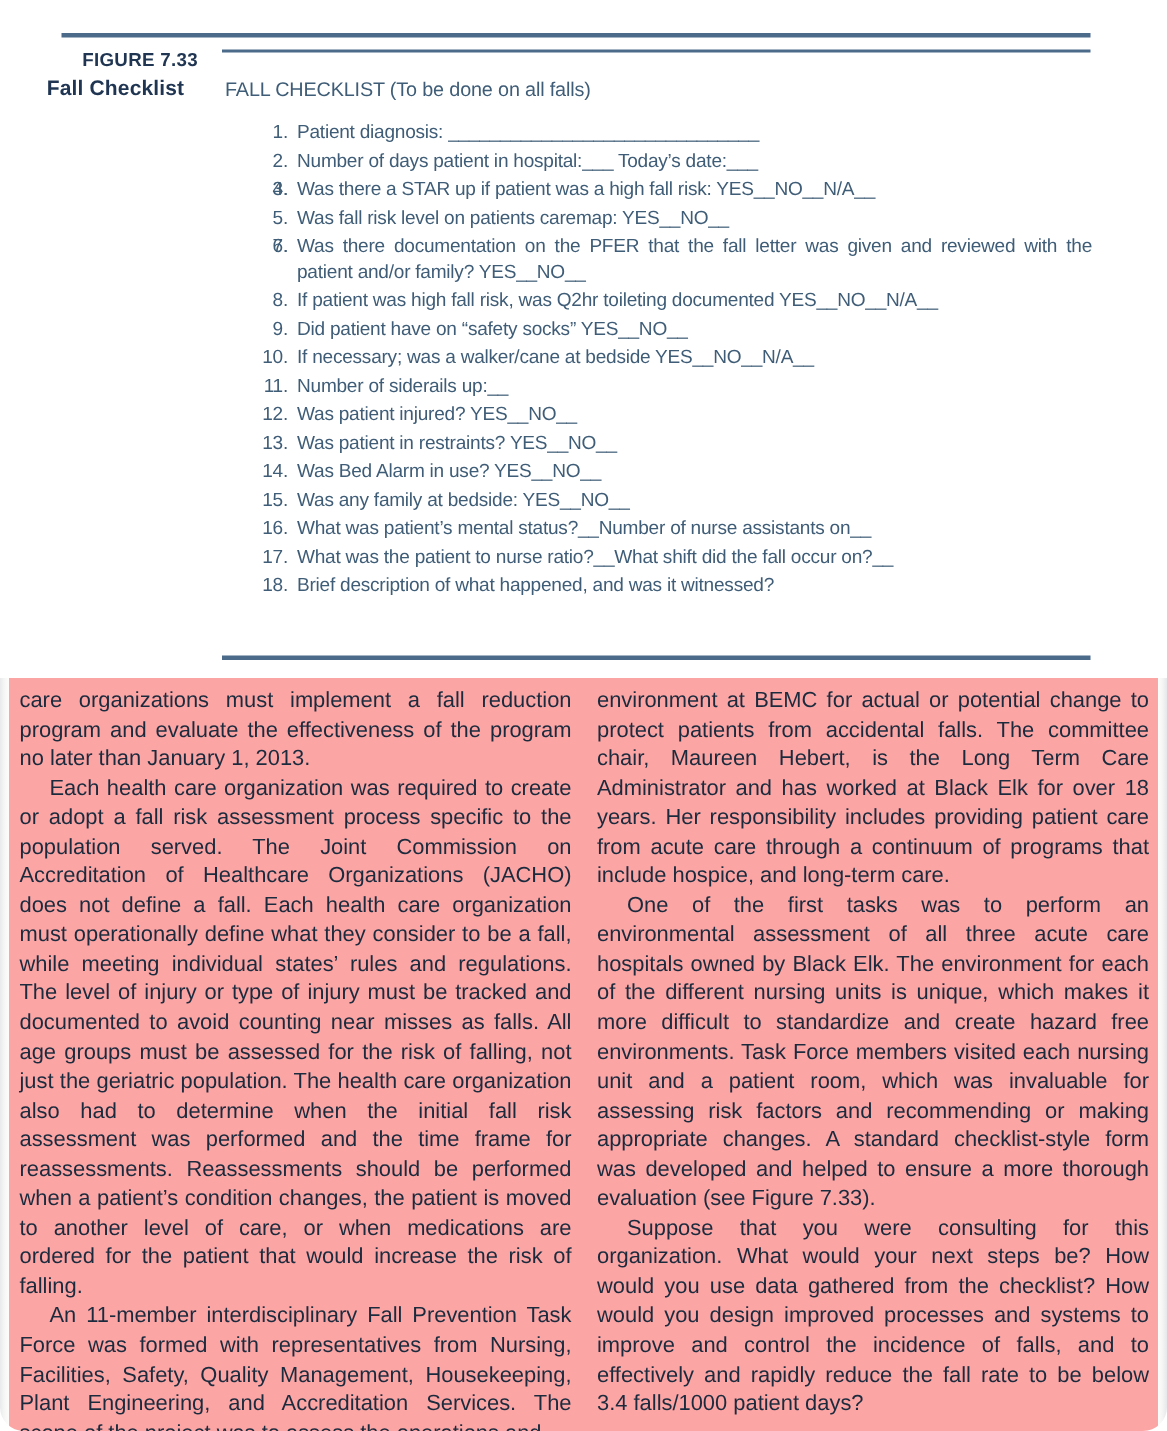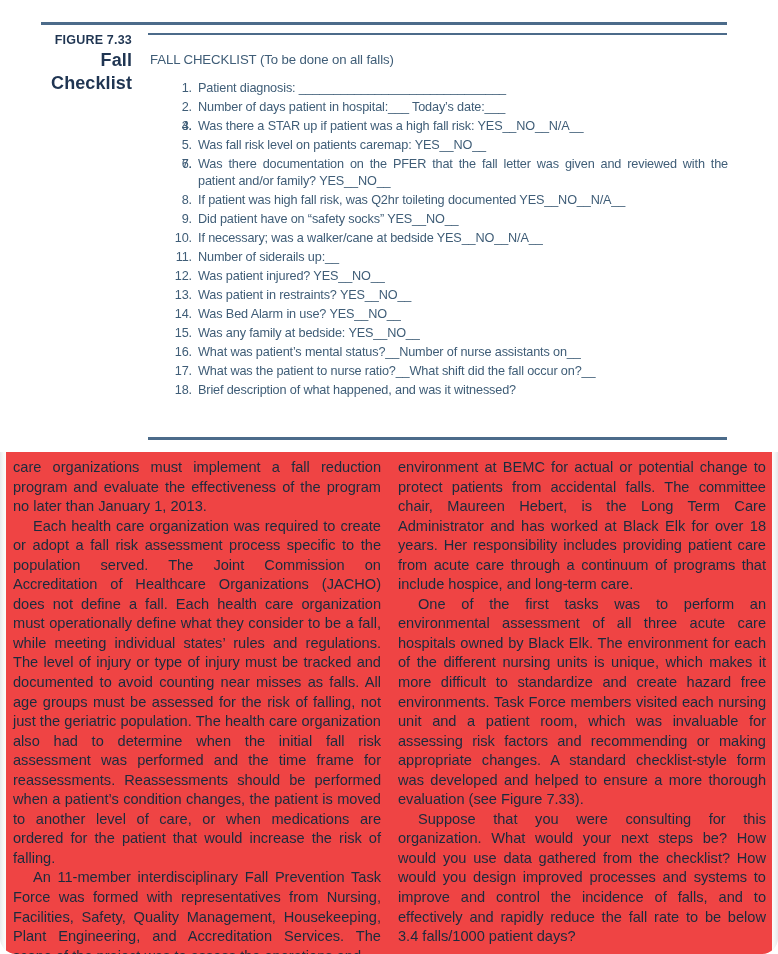--- a/index.html
+++ b/index.html
@@ -13,21 +13,21 @@
     font-family: "Liberation Serif", "DejaVu Serif", serif;
     overflow: hidden;
     position: relative;
   }
 
   .page {
     position: absolute;
     left: 0; top: 0;
     width: 778px;
     height: 954px;
-    background: #ef4444;
+    background: #fca5a5;
     box-sizing: border-box;
     overflow: hidden;
   }
 
   
   .page-edge-left {
     position: absolute;
     left: 0; top: 0;
     width: 6px; height: 954px;
     background: linear-gradient(to right, #e9eaec 0%, #f7f7f6 55%, #fdfdfc 100%);
@@ -102,22 +102,23 @@
   }
   .figure-caption .fig-num {
     display: block;
     font-weight: bold;
     font-size: 12.5px;
     letter-spacing: 0.2px;
   }
   .figure-caption .fig-title {
     display: block;
     font-weight: bold;
-    font-size: 18px;
+    font-size: 14px;
     letter-spacing: 0.1px;
+    text-align: center;
   }
 
   .checklist-area {
     position: absolute;
     left: 150px;
     top: 52px;
     width: 580px;
     font-family: "Liberation Sans", "DejaVu Sans", sans-serif;
     color: #3f5d77;
   }

